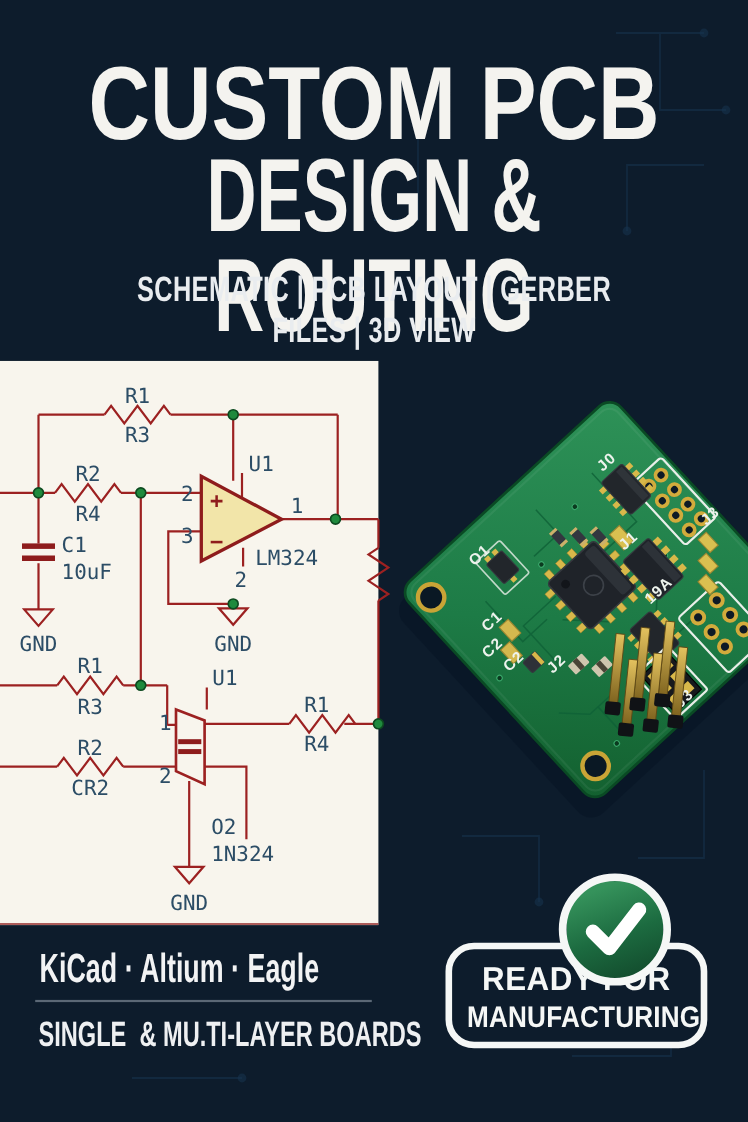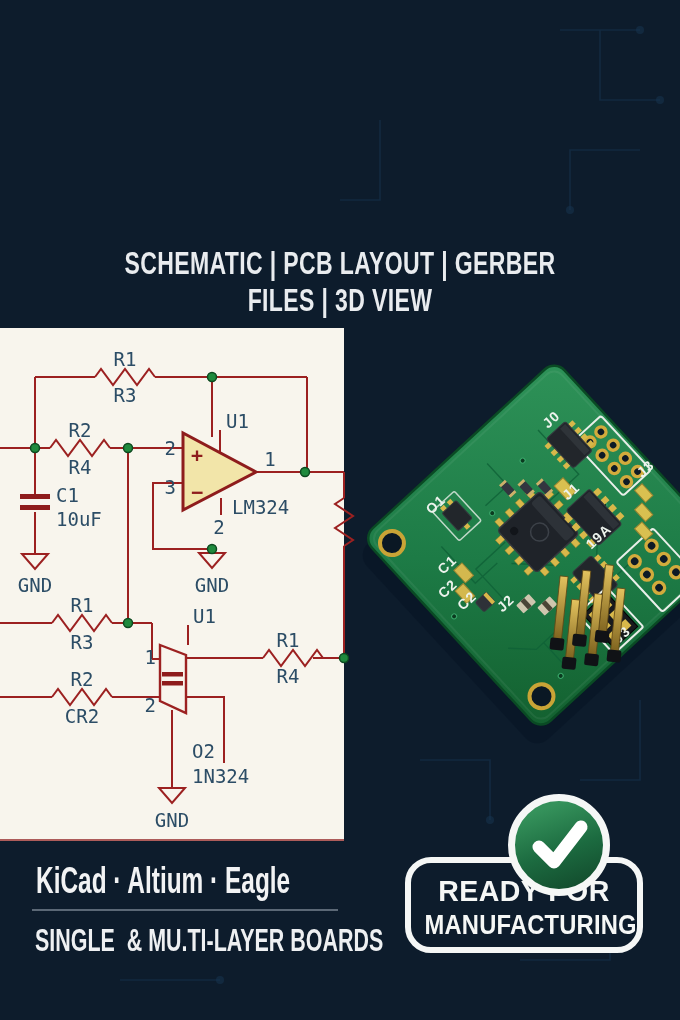--- a/index.html
+++ b/index.html
@@ -60,20 +60,24 @@
     <g fill="#173450" opacity="0.55">
       <circle cx="640" cy="30" r="4"></circle>
         <circle cx="660" cy="100" r="4"></circle>
       <circle cx="570" cy="210" r="4"></circle>
         <circle cx="490" cy="820" r="4"></circle>
       <circle cx="110" cy="780" r="4"></circle>
         <circle cx="220" cy="980" r="4"></circle>
     </g>
   </svg>
 
+  <div class="title">
+    <span class="line line1">CUSTOM PCB</span>
+    <span class="line line2">DESIGN &amp; ROUTING</span>
+  </div>
   <div class="subtitle">SCHEMATIC | PCB LAYOUT | GERBER FILES | 3D VIEW</div>
 
   <svg class="pcb-svg" width="340" height="480" viewBox="0 0 340 480">
     <defs>
       <linearGradient id="boardGrad" x1="0" y1="0" x2="1" y2="1">
         <stop offset="0" stop-color="#2e9258"></stop>
         <stop offset="0.55" stop-color="#1d7b46"></stop>
         <stop offset="1" stop-color="#13602f"></stop>
       </linearGradient>
       <linearGradient id="pinGrad" x1="0" y1="0" x2="0" y2="1">

